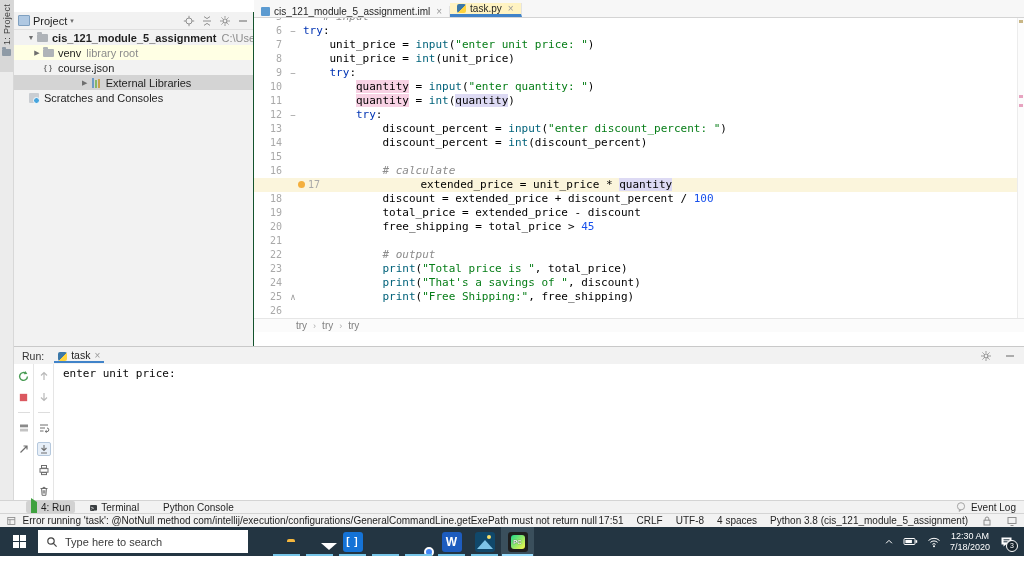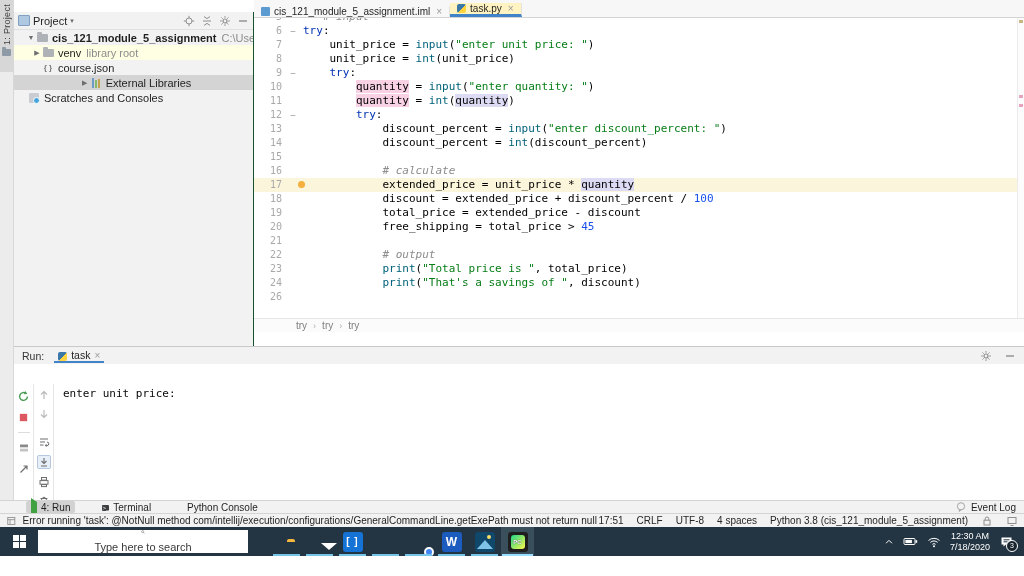--- a/index.html
+++ b/index.html
@@ -47,21 +47,21 @@
   #editor{left:254px;top:0;right:0;width:770px;height:332px;background:#fff;}
   #editor-tabs{height:18px;display:flex;align-items:flex-end;border-bottom:1px solid #D4D4D4;background:#F7F7F7;box-sizing:border-box;}
   .etab{display:flex;align-items:center;gap:4px;padding:0 7px;font-size:10px;color:#1f1f1f;border-right:1px solid #E3E3E3;box-sizing:border-box;}
   .etab.active{background:#FFF3C2;border-bottom:3px solid #4083C9;}
   .etab .close{color:#9a9a9a;font-size:10px;margin-left:2px;}
   .pyico{width:9px;height:9px;border-radius:2px;background:linear-gradient(135deg,#3B78A8 50%,#FFD43D 50%);}
   .imlico{width:9px;height:9px;border-radius:1px;background:#5C9BD1;}
 
   #code-view{position:absolute;top:18px;left:0;right:7px;bottom:14px;overflow:hidden;}
   .crow{height:14px;line-height:14px;display:flex;font-size:11px;white-space:pre;font-family:"DejaVu Sans Mono",monospace;position:relative;}
-  .crow.cur{background:#FBF5DC;}
+  .crow.cur{background:#FBF5DC;padding-left:38px;}
   .lnum{width:28px;flex:0 0 28px;text-align:right;padding-right:5px;color:#A9A9A9;font-size:10px;}
   .lfold{width:12px;flex:0 0 12px;text-align:center;color:#9a9a9a;font-size:9px;}
   .lcode{padding-left:4px;}
   .tok-k{color:#0033B3;}
   .tok-f{color:#00627A;}
   .tok-s{color:#067D17;}
   .tok-n2{color:#1750EB;}
   .tok-c{color:#8C8C8C;font-style:italic;}
   .tok-hw{background:#F8D2E4;}
   .tok-hr{background:#DDDAF4;}
@@ -72,21 +72,21 @@
       display:flex;align-items:center;padding-left:42px;font-size:10px;color:#808080;gap:6px;box-sizing:border-box;}
   #breadcrumbs .sep{color:#ADADAD;font-size:9px;}
 
   
   #run-panel{left:14px;top:346px;width:1010px;height:154px;background:#fff;border-top:1px solid #C9C9C9;box-sizing:border-box;}
   #run-header{height:17px;background:#F2F2F2;display:flex;align-items:center;padding:0 8px;box-sizing:border-box;}
   #run-label{font-size:10.5px;color:#333;margin-right:10px;}
   #run-tab{display:flex;align-items:flex-end;gap:4px;padding:1px 4px 0;font-size:10.5px;color:#1f1f1f;border-bottom:2px solid #4083C9;height:15px;box-sizing:border-box;}
   #run-tab .close{color:#9a9a9a;font-size:10px;}
   #run-header .hicons{margin-left:auto;display:flex;gap:12px;align-items:center;}
-  #run-body{position:absolute;top:17px;left:0;right:0;bottom:0;display:flex;margin-top:20px;}
+  #run-body{position:absolute;top:17px;left:0;right:0;bottom:0;display:flex;}
   .rtools{width:20px;flex:0 0 20px;border-right:1px solid #E5E5E5;display:flex;flex-direction:column;align-items:center;padding-top:5px;gap:7px;box-sizing:border-box;}
   .rtool{width:14px;height:14px;display:flex;align-items:center;justify-content:center;}
   .rtool.sel{border:1px solid #B5C8DD;background:#E7EFF8;border-radius:2px;box-sizing:border-box;}
   .rdiv{width:12px;height:1px;background:#DDD;margin:1px 0;}
   #console{flex:1;padding:3px 0 0 9px;font-size:11px;color:#080808;}
 
   
   #bottom-bar{left:0;top:500px;width:1024px;height:13px;background:#F2F2F2;border-top:1px solid #D4D4D4;box-sizing:border-box;
       display:flex;align-items:center;font-size:10px;color:#1f1f1f;padding:0 8px;gap:16px;}
   .bb-item{display:flex;align-items:center;gap:4px;padding:0 5px;height:12px;border-radius:2px;}
@@ -99,21 +99,21 @@
   #status-bar{left:0;top:513px;width:1024px;height:14px;background:#F2F2F2;border-top:1px solid #D4D4D4;box-sizing:border-box;
       display:flex;align-items:center;font-size:10px;color:#1f1f1f;padding:0 6px;}
   #status-msg{margin-left:6px;white-space:nowrap;overflow:hidden;}
   #status-right{margin-left:auto;display:flex;align-items:center;gap:13px;white-space:nowrap;color:#262626;}
 
   
   #taskbar{left:0;top:527px;width:1024px;height:29px;background:#233542;display:flex;align-items:center;}
   #start-btn{width:38px;height:29px;display:flex;align-items:center;justify-content:center;}
   .winlogo{display:grid;grid-template-columns:6px 6px;grid-template-rows:6px 6px;gap:1px;}
   .winlogo i{background:#fff;display:block;}
-  #search-box{width:210px;height:23px;background:#fff;display:flex;align-items:center;gap:7px;padding:0 8px;box-sizing:border-box;flex-direction:column;}
+  #search-box{width:210px;height:23px;background:#fff;display:flex;align-items:center;gap:7px;padding:0 8px;box-sizing:border-box;}
   #search-box span{font-size:11px;color:#3a3a3a;}
   #tb-apps{display:flex;margin-left:22px;height:29px;}
   .tb-app{width:33px;height:29px;display:flex;align-items:center;justify-content:center;position:relative;}
   .tb-app:after{content:"";position:absolute;left:3px;right:3px;bottom:0;height:2px;background:#76C5E8;}
   .tb-app.active{background:#3A4F5C;}
   .tb-app.active:after{background:#9ADEFF;left:1px;right:1px;}
   .ic-explorer{width:19px;height:14px;background:linear-gradient(#FFE08A,#F5B73D);border-radius:2px;position:relative;}
   .ic-explorer:before{content:"";position:absolute;top:-3px;left:0;width:8px;height:3px;background:#F5B73D;border-radius:2px 2px 0 0;}
   .ic-mail{width:19px;height:14px;background:linear-gradient(#56C3F0,#1C77C3);position:relative;border-radius:1px;}
   .ic-mail:before{content:"";position:absolute;left:1px;top:1px;border-left:8.5px solid transparent;border-right:8.5px solid transparent;border-top:7px solid #fff;}
@@ -248,20 +248,21 @@
       <div class="crow"><span class="lnum">15</span><span class="lfold"></span><span class="lcode"></span></div>
       <div class="crow"><span class="lnum">16</span><span class="lfold"></span><span class="lcode"><span class="">            </span><span class="tok-c"># calculate</span></span></div>
       <div class="crow cur"><span class="lnum">17</span><span class="lfold"></span><span class="lcode"><span class="">            extended_price = unit_price * </span><span class="tok-hr">quantity</span></span><span class="bulb"></span></div>
       <div class="crow"><span class="lnum">18</span><span class="lfold"></span><span class="lcode"><span class="">            discount = extended_price + discount_percent / </span><span class="tok-n2">100</span></span></div>
       <div class="crow"><span class="lnum">19</span><span class="lfold"></span><span class="lcode"><span class="">            total_price = extended_price - discount</span></span></div>
       <div class="crow"><span class="lnum">20</span><span class="lfold"></span><span class="lcode"><span class="">            free_shipping = total_price &gt; </span><span class="tok-n2">45</span></span></div>
       <div class="crow"><span class="lnum">21</span><span class="lfold"></span><span class="lcode"></span></div>
       <div class="crow"><span class="lnum">22</span><span class="lfold"></span><span class="lcode"><span class="">            </span><span class="tok-c"># output</span></span></div>
       <div class="crow"><span class="lnum">23</span><span class="lfold"></span><span class="lcode"><span class="">            </span><span class="tok-f">print</span><span class="">(</span><span class="tok-s">"Total price is "</span><span class="">, total_price)</span></span></div>
       <div class="crow"><span class="lnum">24</span><span class="lfold"></span><span class="lcode"><span class="">            </span><span class="tok-f">print</span><span class="">(</span><span class="tok-s">"That's a savings of "</span><span class="">, discount)</span></span></div>
+      <div class="crow"><span class="lnum">25</span><span class="lfold">∧</span><span class="lcode"><span class="">            </span><span class="tok-f">print</span><span class="">(</span><span class="tok-s">"Free Shipping:"</span><span class="">, free_shipping)</span></span></div>
       <div class="crow"><span class="lnum">26</span><span class="lfold"></span><span class="lcode"></span></div>
     </div>
   <div id="err-stripe">
       <div class="stripe-mark" style="top: 2px; background: rgb(200, 182, 133);"></div>
       <div class="stripe-mark" style="top: 77px; background: rgb(231, 163, 192);"></div>
       <div class="stripe-mark" style="top: 86px; background: rgb(231, 163, 192);"></div>
     </div>
   <div id="breadcrumbs">
       <span>try</span>
       <span class="sep">›</span>
@@ -354,21 +355,21 @@
           </svg>
         </span>
       </div>
     <div id="console" class="mono">
       <span>enter unit price:</span>
     </div>
   </div>
 </div>
 
 <div id="bottom-bar" class="abs">
-  <span id="bb-items" style="display:flex;gap:22px;align-items:flex-start;padding-left:18px;">
+  <span id="bb-items" style="display:flex;gap:10px;align-items:flex-start;padding-left:18px;">
       <span class="bb-item active">
         <span><span class="play-tri"></span></span>
         <span>4: Run</span>
       </span>
       <span class="bb-item">
         <span><span class="term-ico">&gt;_</span></span>
         <span>Terminal</span>
       </span>
       <span class="bb-item">
         <span><span class="pyico"></span></span>

